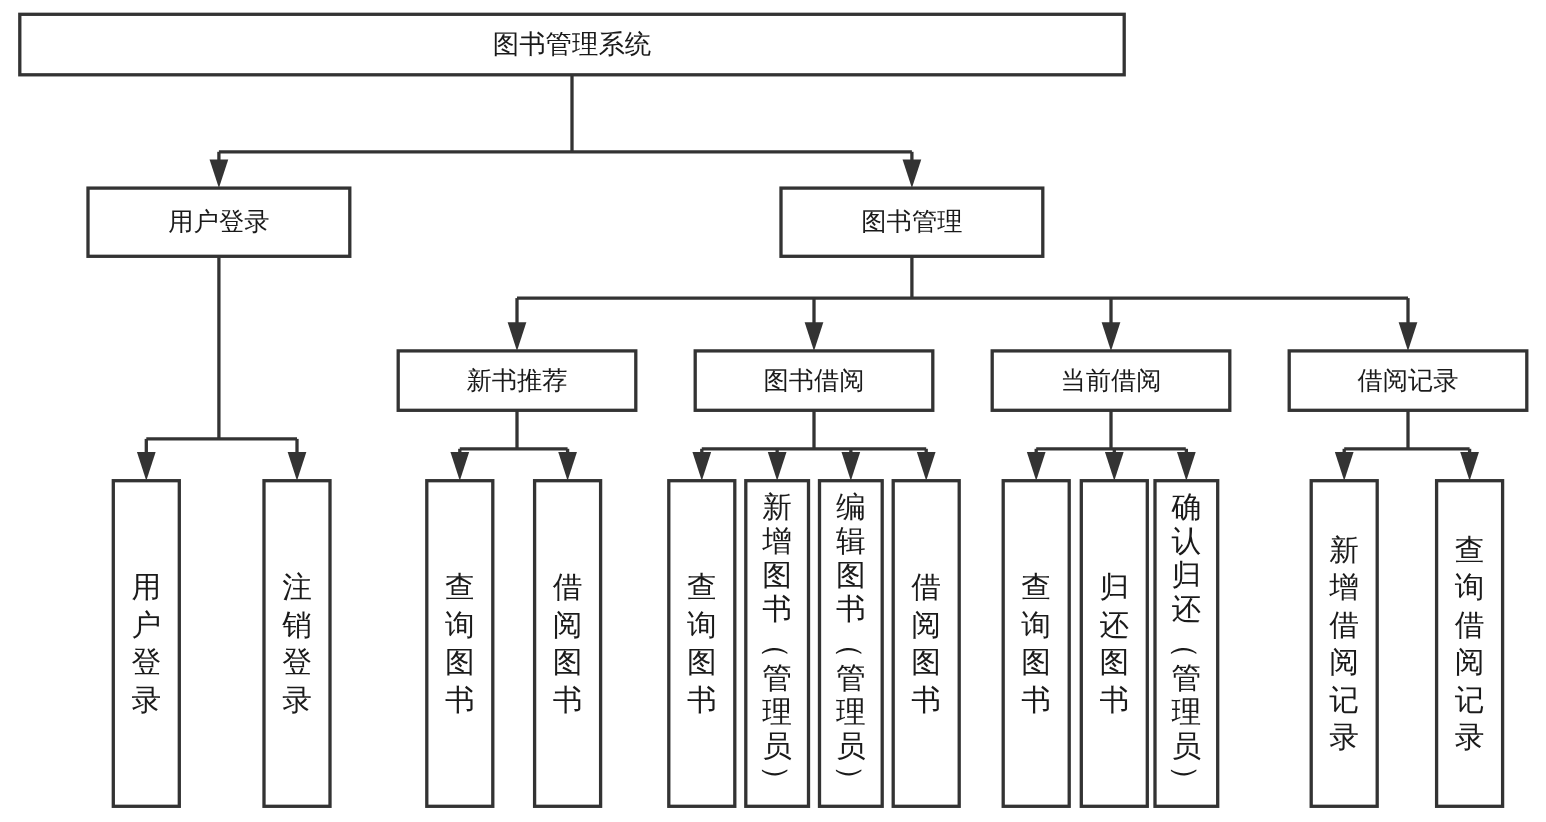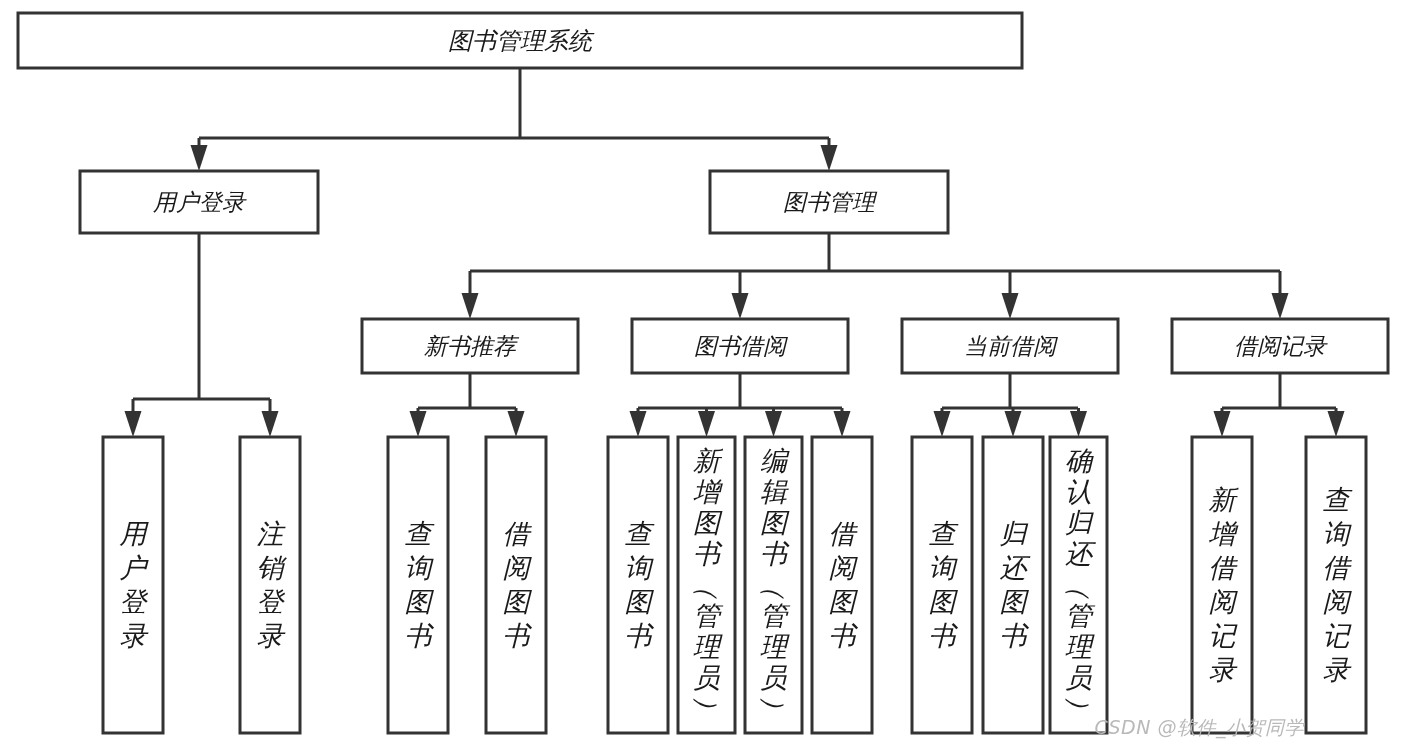--- a/index.html
+++ b/index.html
@@ -13,21 +13,20 @@
     font-family: "DejaVu Sans", "Liberation Sans", sans-serif;
     overflow: hidden;
     position: relative;
   }
   #diagram-root {
     position: absolute;
     left: 0;
     top: 0;
     width: 1312px;
     height: 747px;
-    font-style: italic;
   }
   svg.flow {
     display: block;
     width: 1405px;
     height: 747px;
   }
   .node-rect {
     fill: #ffffff;
     stroke: #333333;
     stroke-width: 3;
@@ -343,14 +342,13 @@
             <text class="vert-char" x="1336" y="509">查</text>
             <text class="vert-char" x="1336" y="543">询</text>
             <text class="vert-char" x="1336" y="577">借</text>
             <text class="vert-char" x="1336" y="611">阅</text>
             <text class="vert-char" x="1336" y="645">记</text>
             <text class="vert-char" x="1336" y="679">录</text>
           </g>
         </g>
       </g>
   </svg>
-  <div class="watermark">CSDN @软件_小贺同学</div>
 </div>
 
 </body></html>

